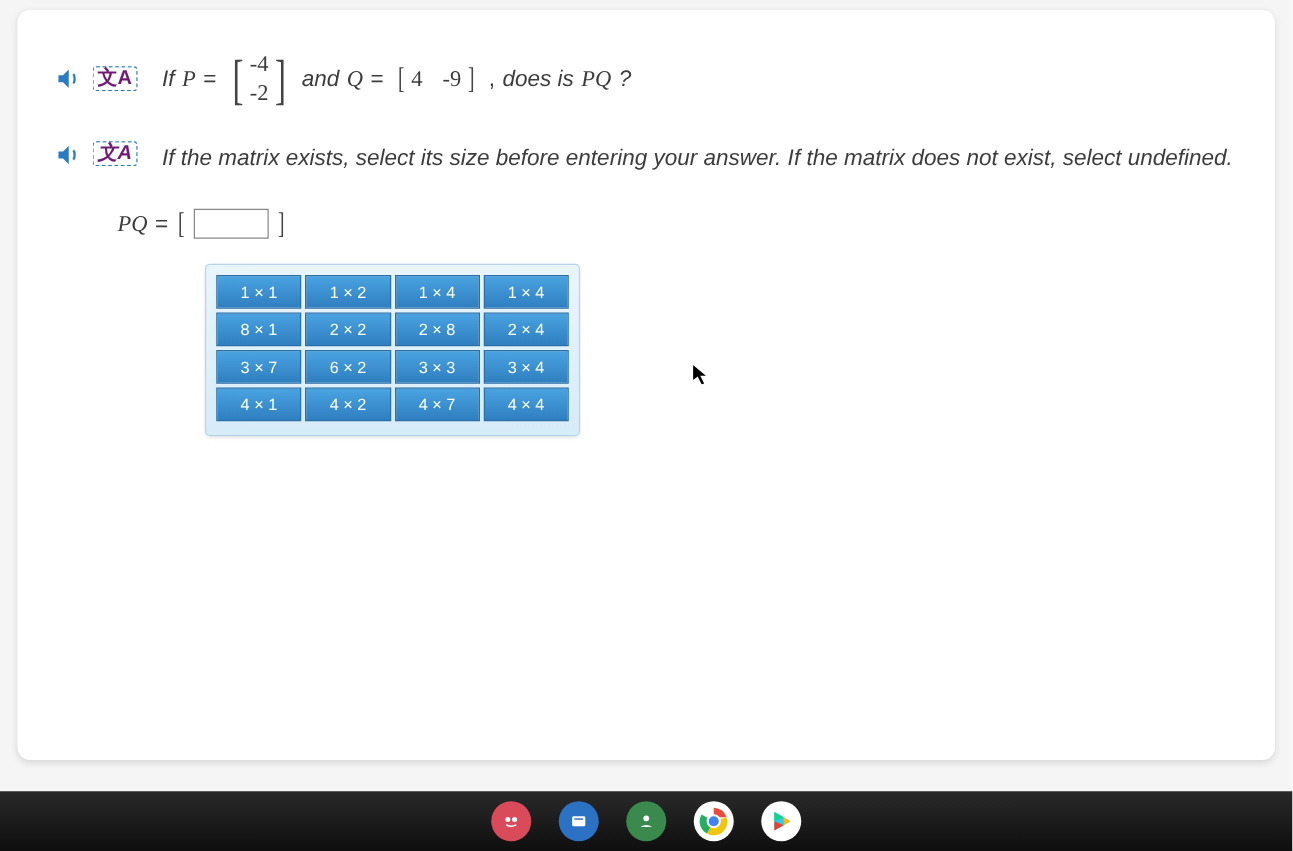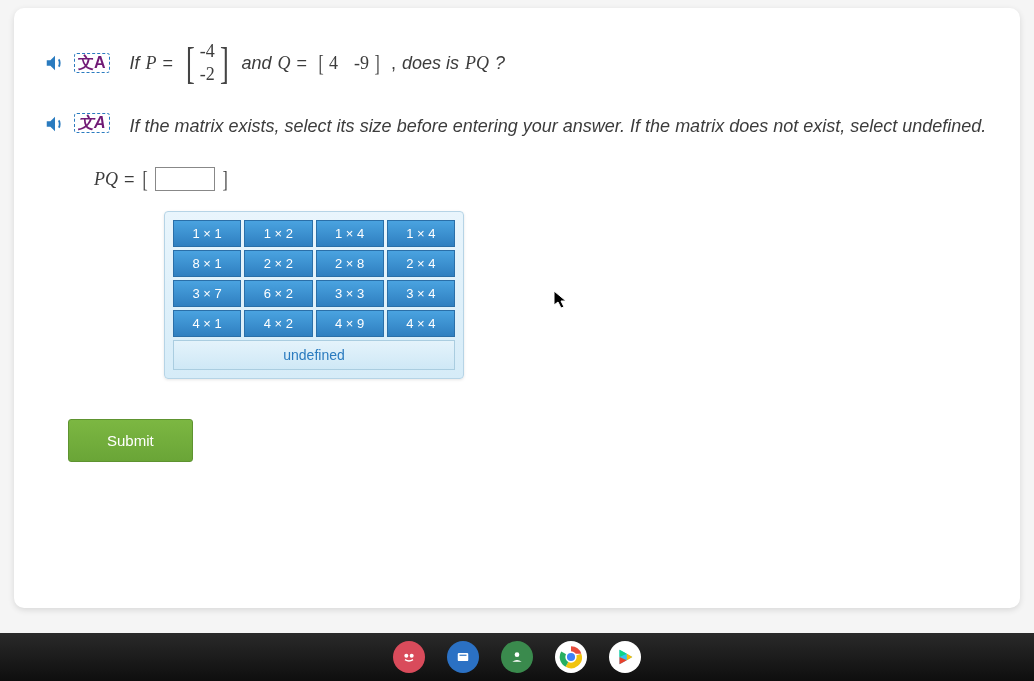--- a/index.html
+++ b/index.html
@@ -260,28 +260,26 @@
       <div class="size-cell">8 × 1</div>
       <div class="size-cell">2 × 2</div>
       <div class="size-cell">2 × 8</div>
       <div class="size-cell">2 × 4</div>
       <div class="size-cell">3 × 7</div>
       <div class="size-cell">6 × 2</div>
       <div class="size-cell">3 × 3</div>
       <div class="size-cell">3 × 4</div>
       <div class="size-cell">4 × 1</div>
       <div class="size-cell">4 × 2</div>
-      <div class="size-cell">4 × 9</div>
+      <div class="size-cell">4 × 7</div>
       <div class="size-cell">4 × 4</div>
     </div>
-    <div class="undef-btn">undefined</div>
-  </div>
-
-  
-  <button class="submit-btn">Submit</button>
+  </div>
+
+  
 
 </div>
 
 <svg class="cursor" viewBox="0 0 16 20">
   <path d="M1 1 L1 15 L5 12 L8 18 L11 17 L8 11 L13 11 Z" fill="#000" stroke="#fff" stroke-width="1"></path>
 </svg>
 
 <div class="taskbar">
   <div class="tb-icon" style="background:#d94b5b">
     <svg width="16" height="16" viewBox="0 0 24 24">

